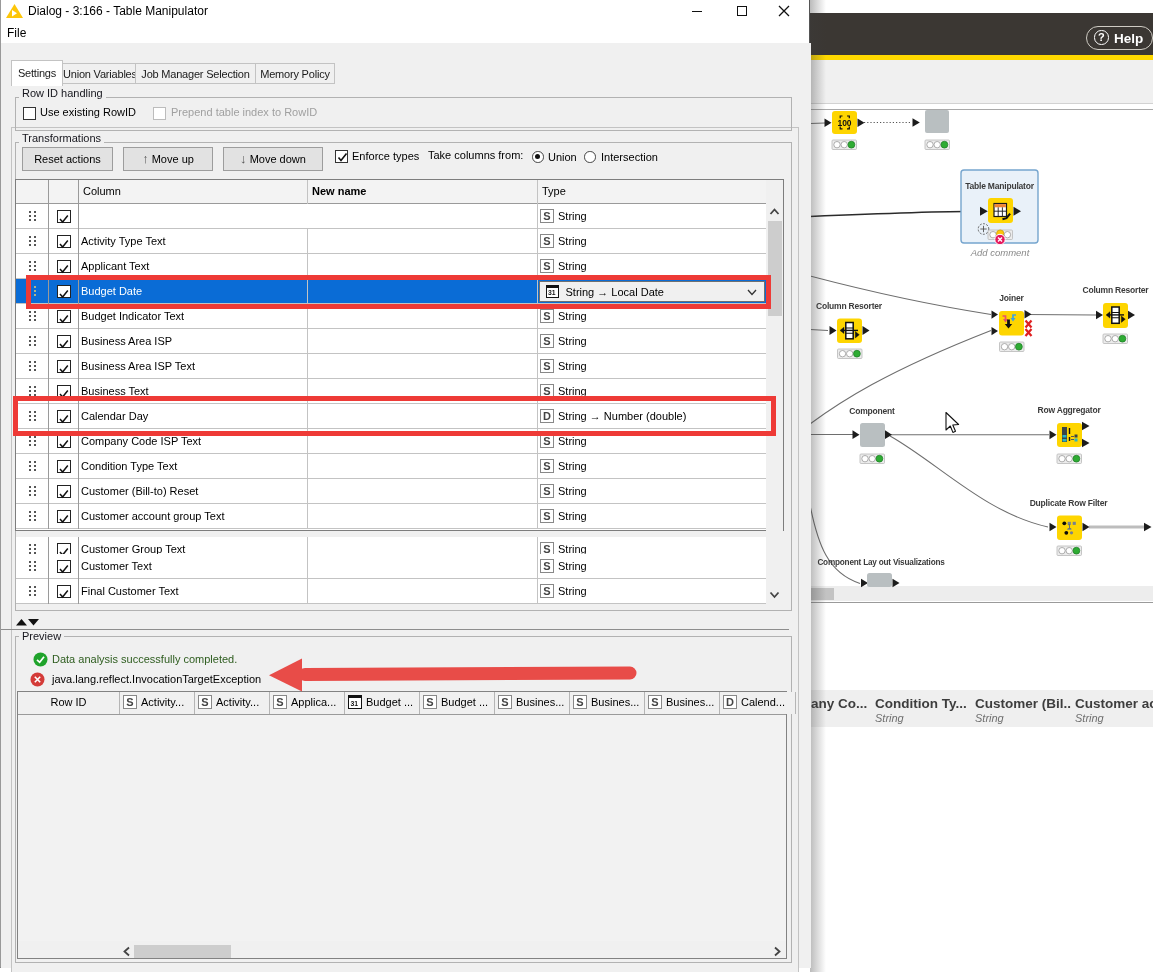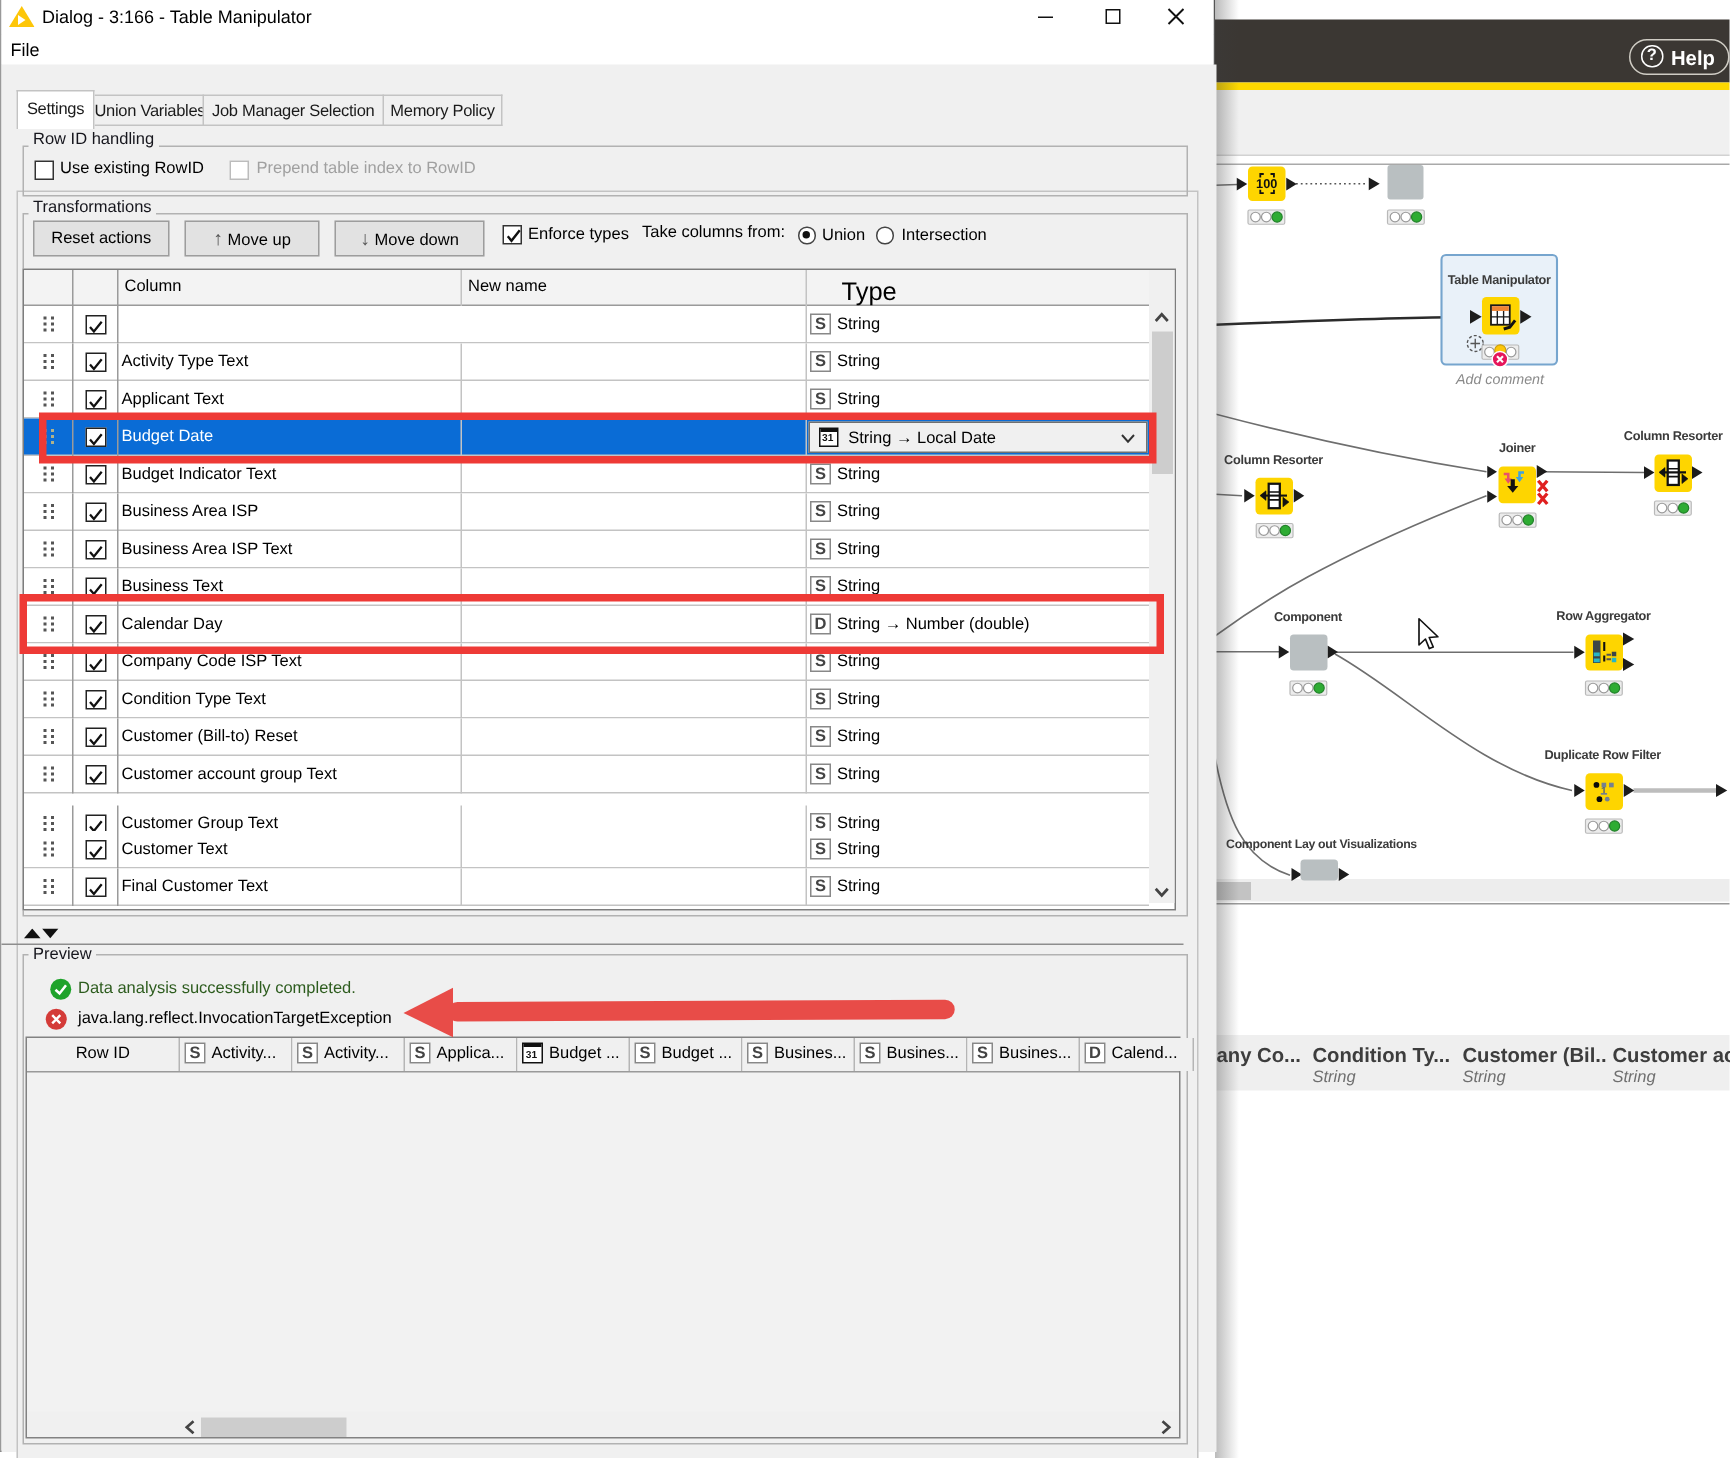--- a/index.html
+++ b/index.html
@@ -48,21 +48,21 @@
   .cb.dis { border-color:#bcbcbc; }
   .cb svg { position:absolute; left:0; top:0; }
   .lbl { position:absolute; font-size:11px; color:#000; white-space:nowrap; }
   .dis-t { color:#a0a0a0; }
   
   .btn { position:absolute; height:24px; background:#e2e2e2; border:1px solid #9d9d9d; font-size:11px; color:#000; text-align:center; }
   
   .rad { position:absolute; width:11.5px; height:11.5px; border:1px solid #444; border-radius:50%; background:#fff; }
   .rad .dot { position:absolute; left:2.25px; top:2.25px; width:5px; height:5px; background:#111; border-radius:50%; }
   
-  #ttable { position:absolute; left:14px; top:136px; width:769px; height:428px; background:#fff; border:1px solid #7d7d7d; }
+  #ttable { position:absolute; left:14px; top:136px; width:769px; height:352px; background:#fff; border:1px solid #7d7d7d; }
   .trow { position:absolute; left:0; width:750px; height:25px; border-bottom:1px solid #c3c3c3; background:#fff; }
   .trow .c1 { position:absolute; left:0; top:0; width:33px; height:25px; border-right:1px solid #9a9a9a; }
   .trow .c2 { position:absolute; left:33px; top:0; width:30px; height:25px; border-right:1px solid #9a9a9a; }
   .trow .c3 { position:absolute; left:63px; top:0; width:229px; height:25px; border-right:1px solid #c3c3c3; }
   .trow .c4 { position:absolute; left:292px; top:0; width:230px; height:25px; border-right:1px solid #c3c3c3; }
   .trow .c5 { position:absolute; left:522px; top:0; width:228px; height:25px; }
   .trow .nm { position:absolute; left:2px; top:5.5px; font-size:11px; color:#000; white-space:nowrap; }
   .dots { position:absolute; left:13px; top:7px; width:7px; height:11px; }
   .dots i { position:absolute; width:2px; height:2px; background:#555; }
   .tcb { position:absolute; left:8px; top:5.5px; width:13.5px; height:13.5px; border:1px solid #222; background:#fff; }
@@ -353,24 +353,24 @@
 
     <div id="ttable">
 
       <div style="position:absolute;left:0;top:0;width:750px;height:24px;background:#f3f3f3;border-bottom:1px solid #9a9a9a;">
         <div style="position:absolute;left:0;top:0;width:33px;height:24px;border-right:1px solid #9a9a9a;"></div>
         <div style="position:absolute;left:33px;top:0;width:30px;height:24px;border-right:1px solid #9a9a9a;"></div>
         <div style="position:absolute;left:63px;top:0;width:229px;height:24px;border-right:1px solid #c3c3c3;">
             <span style="left:4px;top:4.5px;position:absolute;font-size:11px;">Column</span>
           </div>
         <div style="position:absolute;left:292px;top:0;width:230px;height:24px;border-right:1px solid #c3c3c3;">
-            <span style="left:4px;top:4.5px;position:absolute;font-size:11px;">New name</span>
+            <span style="left:4px;top:4.5px;position:absolute;font-size:11px;font-weight:bold;">New name</span>
           </div>
         <div style="position:absolute;left:522px;top:0;width:228px;height:24px;">
-            <span style="left:4px;top:4.5px;position:absolute;font-size:17px;margin-left:19px;">Type</span>
+            <span style="left:4px;top:4.5px;position:absolute;font-size:11px;">Type</span>
           </div>
       </div>
       <div id="rows">
           <div class="trow" style="top:24px;">
             <div class="c1">
               <div class="dots">
                 <i style="left:0px;top:0px;background:#555"></i>
                 <i style="left:5px;top:0px;background:#555"></i>
                 <i style="left:0px;top:4px;background:#555"></i>
                 <i style="left:5px;top:4px;background:#555"></i>

